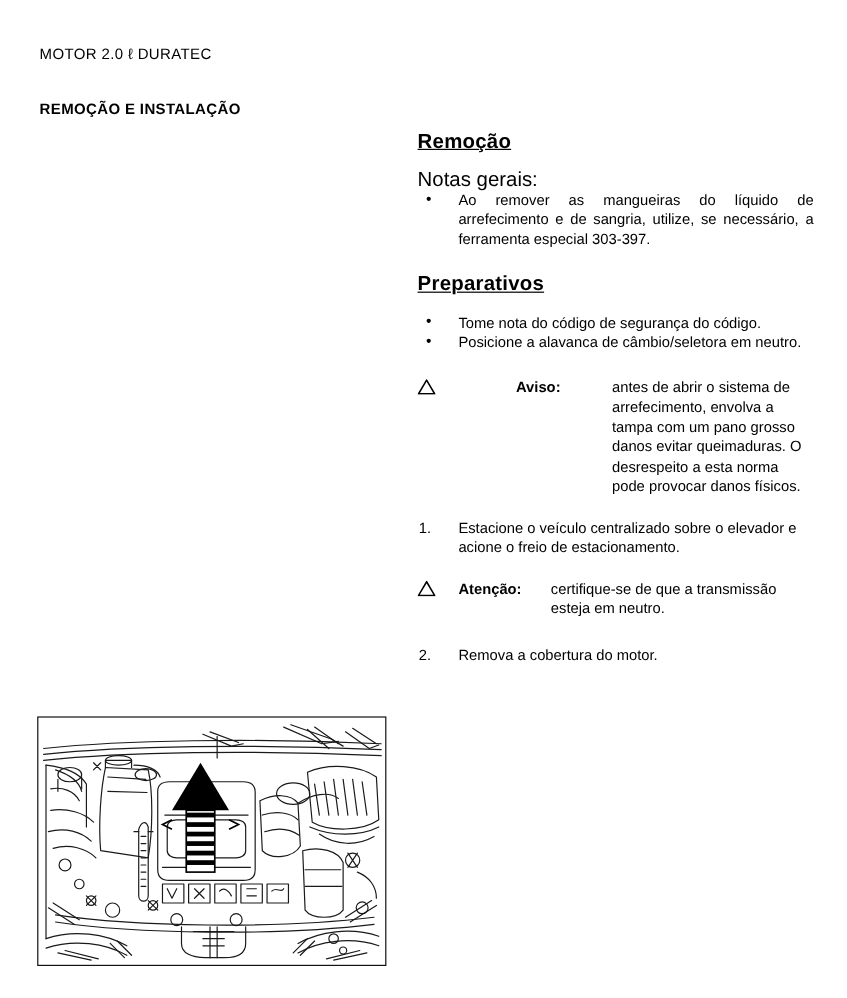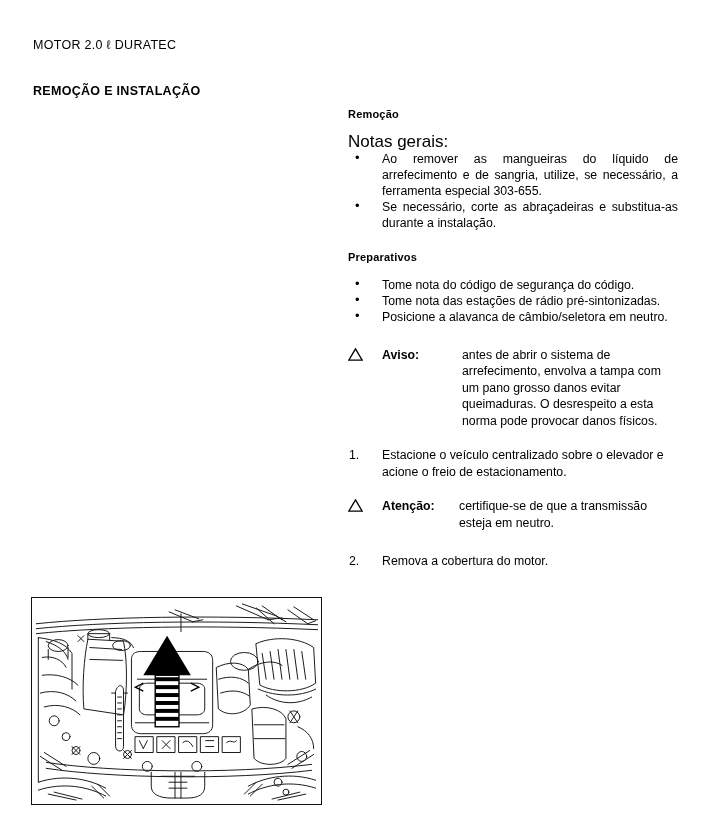--- a/index.html
+++ b/index.html
@@ -37,24 +37,25 @@
   }
 
   
   .col-right {
     position: absolute;
     left: 348px;
     top: 108px;
     width: 330px;
   }
   .sec-head {
-    font-size: 11px;
+    font-size: 17px;
     font-weight: bold;
     margin: 0 0 14px 0;
     letter-spacing: 0.2px;
+    text-decoration: underline;
   }
   .sec-head.second { margin-top: 20px; }
 
   .lead {
     font-size: 17px;
     margin: 0 0 1px 0;
     line-height: 15.5px;
   }
 
   ul.bullets {
@@ -119,21 +120,21 @@
   }
   .warn-label {
     font-weight: bold;
     flex: 0 0 auto;
     white-space: nowrap;
   }
   .warn-body {
     flex: 1 1 auto;
     line-height: 16.5px;
   }
-  .warn-aviso .warn-label { width: 80px; }
+  .warn-aviso .warn-label { width: 80px; margin-left: 48px; }
   .warn-aten .warn-label  { width: 77px; }
   .gap-md { height: 18px; }
   .gap-lg { height: 22px; }
 
   
   .figure {
     position: absolute;
     left: 31px;
     top: 597px;
     width: 291px;
@@ -152,29 +153,27 @@
 
 <div class="doc-subtitle">REMOÇÃO E INSTALAÇÃO</div>
 
 <div class="col-right">
 
   <div class="sec-head">Remoção</div>
 
   <div class="lead">Notas gerais:</div>
 
   <ul class="bullets">
-    <li>Ao remover as mangueiras do líquido de arrefecimento e de sangria, utilize, se necessário, a ferramenta especial 303-655.</li>
-    <li>Se necessário, corte as abraçadeiras e substitua-as durante a instalação.</li>
+    <li>Ao remover as mangueiras do líquido de arrefecimento e de sangria, utilize, se necessário, a ferramenta especial 303-397.</li>
   </ul>
 
   <div class="sec-head second">Preparativos</div>
 
   <ul class="bullets loose">
     <li>Tome nota do código de segurança do código.</li>
-    <li>Tome nota das estações de rádio pré-sintonizadas.</li>
     <li>Posicione a alavanca de câmbio/seletora em neutro.</li>
   </ul>
 
   <div class="gap-lg"></div>
 
   <div class="warn warn-aviso">
     <span class="tri">
       <svg viewBox="0 0 15 13" xmlns="http://www.w3.org/2000/svg">
         <polygon points="7.5,0.8 14.2,12.2 0.8,12.2" fill="none" stroke="#000" stroke-width="1.3" stroke-linejoin="miter"></polygon>
       </svg>

